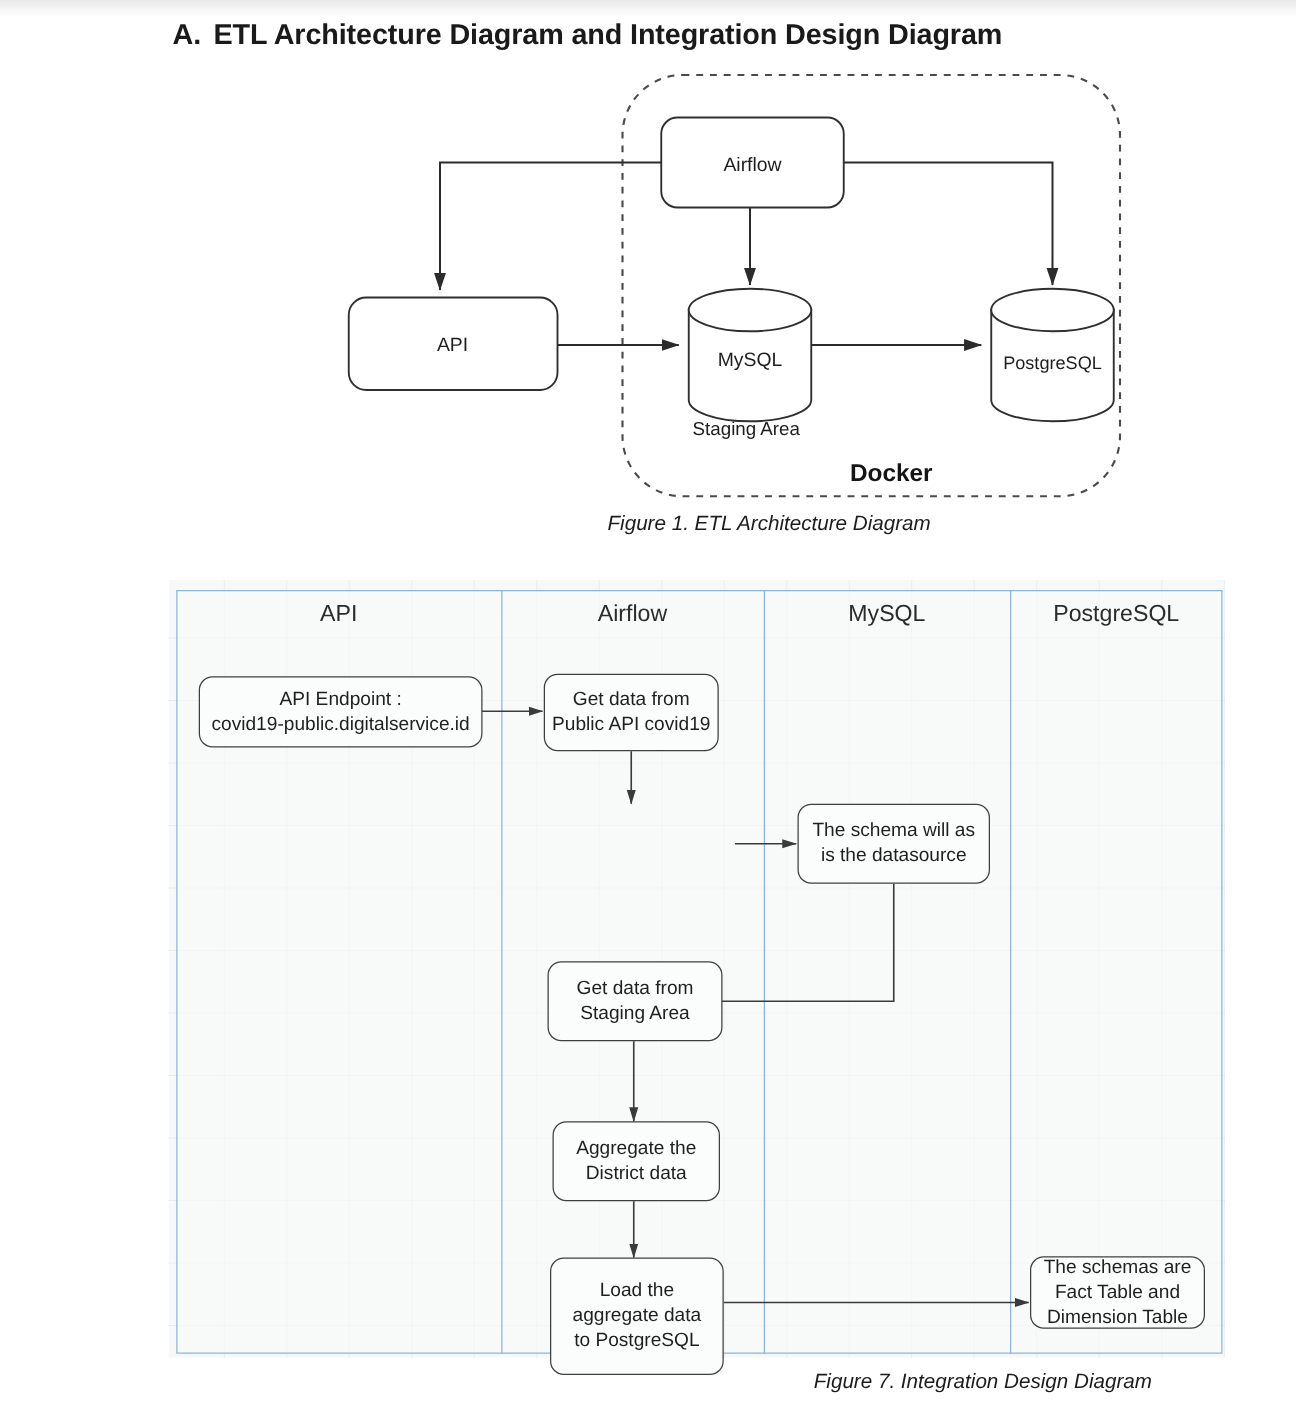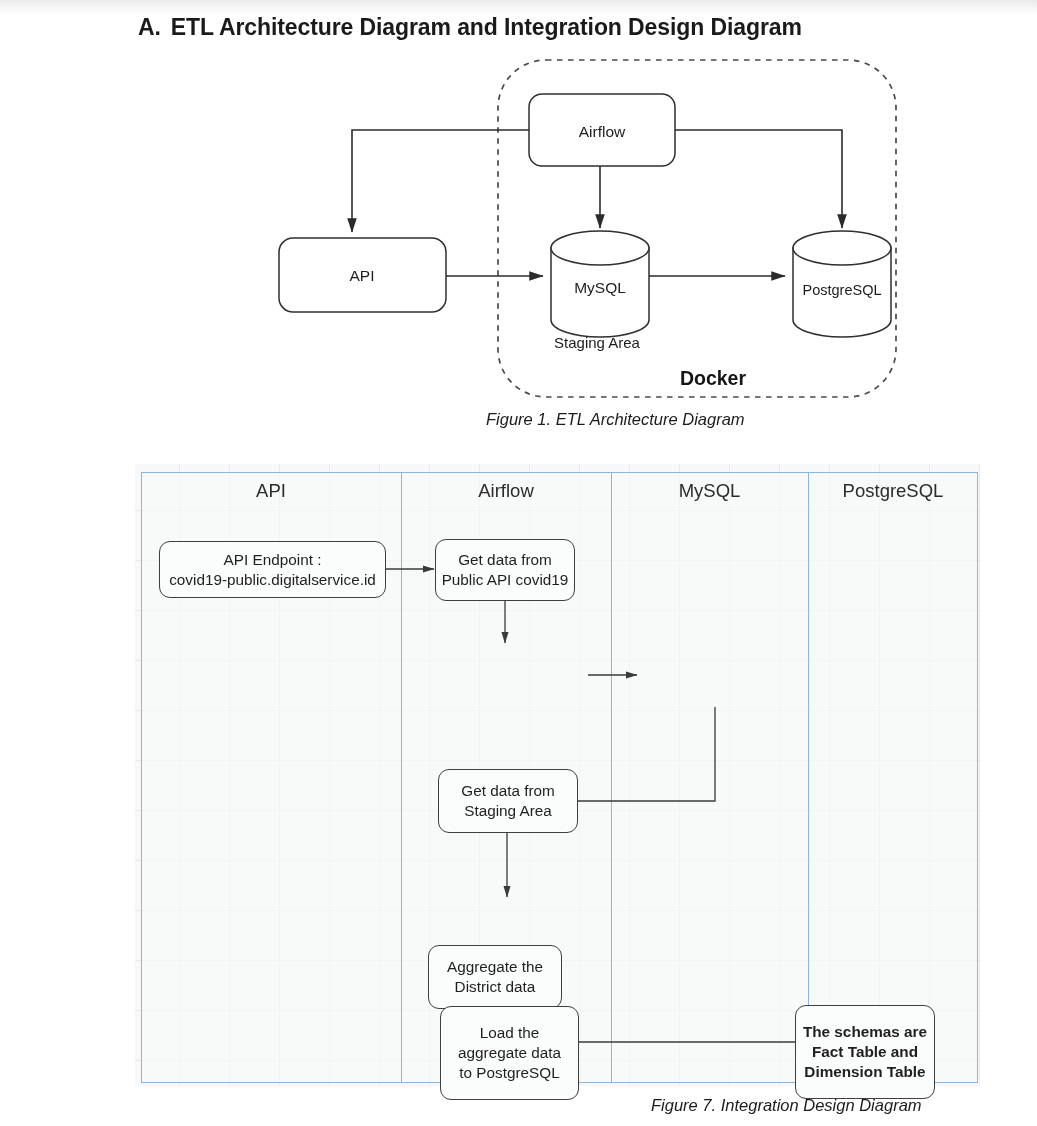--- a/index.html
+++ b/index.html
@@ -199,29 +199,31 @@
     <path d="M444,578 L688,578" fill="none" stroke="#3a3a3a" stroke-width="1.3" marker-end="url(#arrowF2)"></path>
   </svg>
 
   <div class="node" style="left:24px;  top:77px;  width:227px; height:57px;">API Endpoint :
 covid19-public.digitalservice.id</div>
 
   <div class="node" style="left:300px; top:75px;  width:140px; height:62px;">Get data from
 Public API covid19</div>
 
 
+  <div class="node" style="left:503px; top:179px; width:154px; height:64px;">The schema will as
+is the datasource</div>
 
   <div class="node" style="left:303px; top:305px; width:140px; height:64px;">Get data from
 Staging Area</div>
 
-  <div class="node" style="left:293px; top:433px; width:134px; height:64px;margin-top:48px;">Aggregate the
+  <div class="node" style="left:307px; top:433px; width:134px; height:64px;">Aggregate the
 District data</div>
 
   <div class="node" style="left:305px; top:542px; width:139px; height:94px;">Load the
 aggregate data
 to PostgreSQL</div>
 
-  <div class="node" style="left:660px; top:541px; width:140px; height:94px;font-weight:bold;">The schemas are
+  <div class="node" style="left:689px; top:541px; width:140px; height:58px;">The schemas are
 Fact Table and
 Dimension Table</div>
 </div>
 
 <div class="fig-caption" id="figure2-caption">Figure 7. Integration Design Diagram</div>
 
 </body></html>

